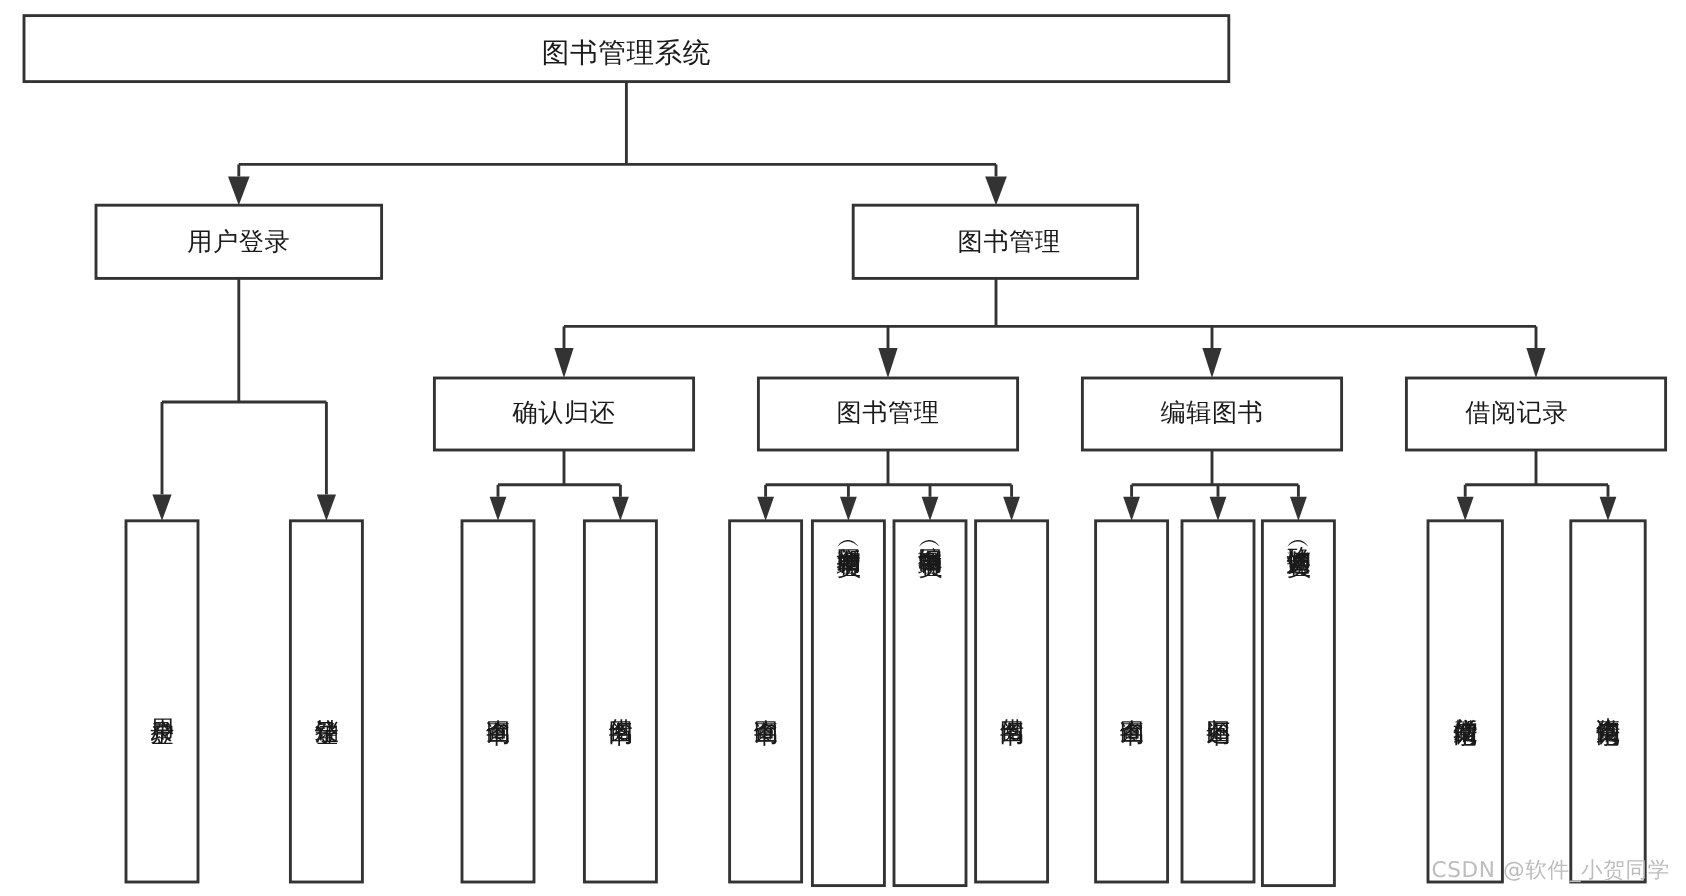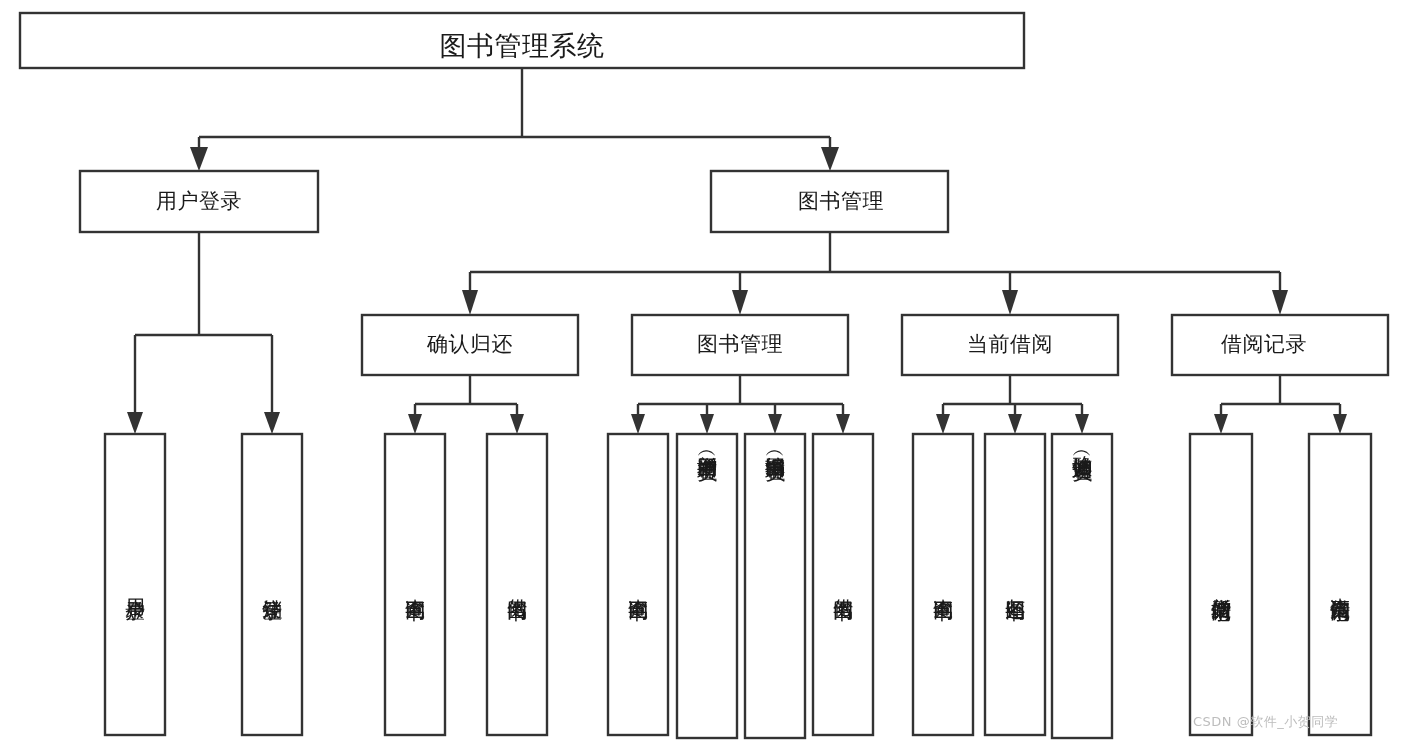--- a/index.html
+++ b/index.html
@@ -68,21 +68,21 @@
     pointer-events: none;
     overflow: hidden;
   }
   .node-label-v.align-top {
     justify-content: flex-start;
     padding-top: 6px;
   }
   .watermark {
     position: absolute;
     color: #bdbdbd;
-    font-size: 13px;
+    font-size: 18px;
     white-space: nowrap;
     letter-spacing: 0.5px;
   }
 </style>
 </head>
 <body>
 
 <div id="diagram-root">
 
   <svg class="diagram-canvas" viewBox="0 0 1405 747">
@@ -178,28 +178,28 @@
     <rect class="node-rect" x="677" y="434" width="60" height="304"></rect>
     <rect class="node-rect" x="745" y="434" width="60" height="304"></rect>
     <rect class="node-rect" x="813" y="434" width="60" height="301"></rect>
     <rect class="node-rect" x="913" y="434" width="60" height="301"></rect>
     <rect class="node-rect" x="985" y="434" width="60" height="301"></rect>
     <rect class="node-rect" x="1052" y="434" width="60" height="304"></rect>
     <rect class="node-rect" x="1190" y="434" width="62" height="301"></rect>
     <rect class="node-rect" x="1309" y="434" width="62" height="301"></rect>
   </svg>
 
-  <div class="node-label-h" style="left:20px; top:13px; width:1004px; height:66px; font-size:27px;">图书管理系统</div>
+  <div class="node-label-h" style="left:20px; top:13px; width:1004px; height:66px; font-size:23px;">图书管理系统</div>
 
   <div class="node-label-h" style="left:80px; top:171px; width:238px; height:61px;">用户登录</div>
   <div class="node-label-h" style="left:711px; top:171px; width:260px; height:61px;">图书管理</div>
 
   <div class="node-label-h" style="left:362px; top:315px; width:216px; height:60px;">确认归还</div>
   <div class="node-label-h" style="left:632px; top:315px; width:216px; height:60px;">图书管理</div>
-  <div class="node-label-h" style="left:902px; top:315px; width:216px; height:60px;">当前借阅</div>
+  <div class="node-label-h" style="left:902px; top:315px; width:216px; height:60px;">编辑图书</div>
   <div class="node-label-h" style="left:1172px; top:315px; width:184px; height:60px;">借阅记录</div>
 
   <div class="node-label-v" style="left:105px; top:434px; width:60px; height:301px;">用户登录</div>
   <div class="node-label-v" style="left:242px; top:434px; width:60px; height:301px;">注销登录</div>
   <div class="node-label-v" style="left:385px; top:434px; width:60px; height:301px;">查询图书</div>
   <div class="node-label-v" style="left:487px; top:434px; width:60px; height:301px;">借阅图书</div>
   <div class="node-label-v" style="left:608px; top:434px; width:60px; height:301px;">查询图书</div>
   <div class="node-label-v align-top" style="left:677px; top:434px; width:60px; height:304px;">新增图书（管理员）</div>
   <div class="node-label-v align-top" style="left:745px; top:434px; width:60px; height:304px;">编辑图书（管理员）</div>
   <div class="node-label-v" style="left:813px; top:434px; width:60px; height:301px;">借阅图书</div>

